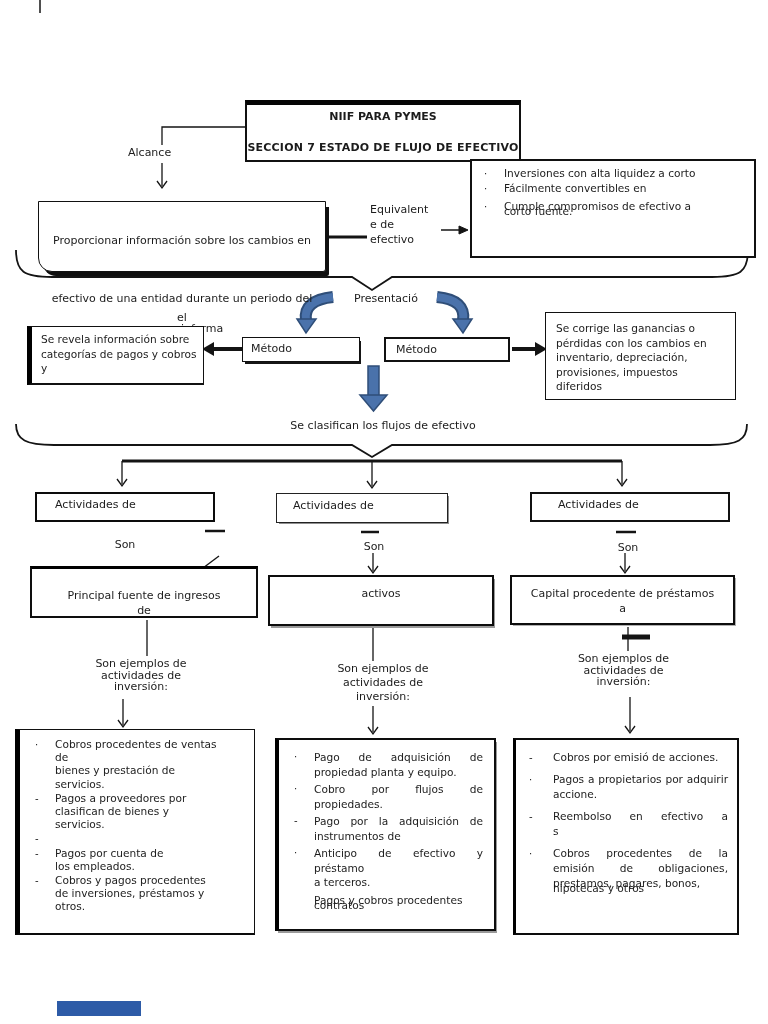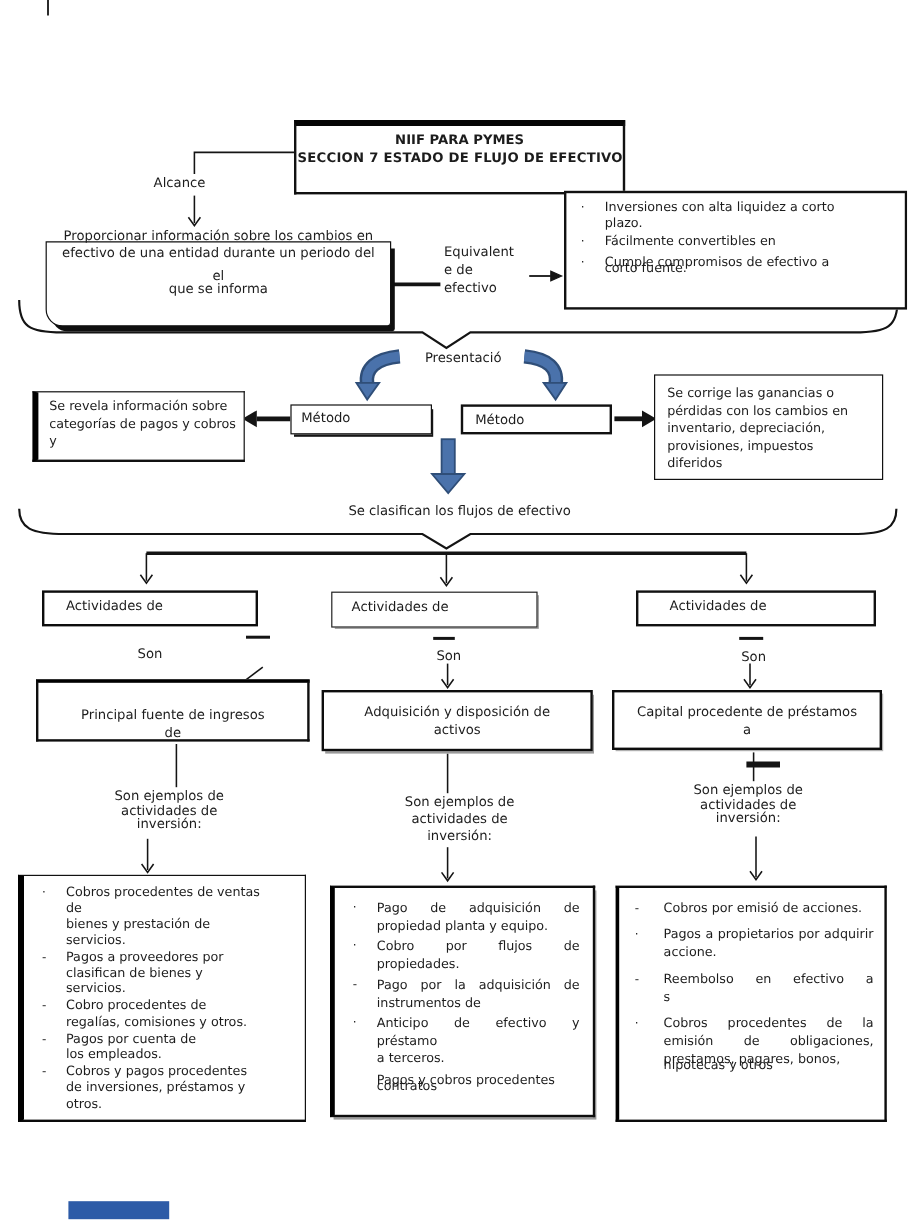--- a/index.html
+++ b/index.html
@@ -7,29 +7,29 @@
         font-family:"DejaVu Sans","Liberation Sans",sans-serif;color:#1c1c1c;}
   .abs{position:absolute;box-sizing:border-box;background:#fff;}
   .nobg{background:transparent;}
   svg.layer{position:absolute;left:0;top:0;z-index:1;}
   .box{z-index:2;}
   .tline{white-space:nowrap;}
 
   
   #title-box{left:245px;top:100px;width:276px;height:62px;border:2px solid #111;
              border-top:5px solid #050505;text-align:center;font-size:11px;font-weight:600;}
-  #title-box .t1{margin-top:5px;} #title-box .t2{margin-top:2px;letter-spacing:.2px;text-align:right;}
+  #title-box .t1{margin-top:5px;} #title-box .t2{margin-top:18px;letter-spacing:.2px;}
 
   
   #alcance{left:128px;top:146px;width:70px;text-align:left;font-size:11px;}
   #scope-box{left:38px;top:201px;width:288px;height:71px;border:1.5px solid #111;
              box-shadow:4px 5px 0 -1px #0f0f0f;border-radius:0 0 3px 14px;
              font-size:11px;text-align:center;}
   #scope-box .scope-text{margin-top:-12px;line-height:14px;}
-  #scope-box .tline{white-space:nowrap;}
+  #scope-box .tline{white-space:nowrap;margin-top:44px;}
   #scope-box .tline:nth-child(3){margin-top:5px;}
   #scope-box .tline:nth-child(4){margin-top:-3px;}
 
   
   #equiv-label{left:370px;top:202px;width:80px;font-size:11px;line-height:15px;}
   #ceq-box{left:470px;top:159px;width:286px;height:99px;border:2px solid #111;
            padding:6px 6px 0 10px;font-size:10.6px;line-height:13px;overflow:hidden;}
   #ceq-box .ex-item{margin-bottom:2px;}
   #ceq-box .ex-item:nth-child(3){margin-top:5px;}
   #ceq-box .ex-overlap{margin-top:-8px;}
@@ -181,21 +181,20 @@
       <div class="tline">e de</div>
       <div class="tline">efectivo</div>
     </div>
 
   <div class="abs box" id="ceq-box">
       <div class="ex-item">
         <span class="marker">·</span>
         <div class="ex-body">
           <div class="ex-lines">
             <div>Inversiones con alta liquidez a corto</div>
-            <div>plazo.</div>
           </div>
         </div>
       </div>
       <div class="ex-item">
         <span class="marker">·</span>
         <div class="ex-body">
           <div class="ex-lines">
             <div>Fácilmente convertibles en</div>
           </div>
         </div>
@@ -247,21 +246,20 @@
 
   <div class="abs nobg son" id="son1">Son</div>
   <div class="abs nobg son" id="son2">Son</div>
   <div class="abs nobg son" id="son3">Son</div>
 
   <div class="abs box def-box" id="def1">
       <div class="tline">Principal fuente de ingresos</div>
       <div class="tline">de</div>
     </div>
   <div class="abs box def-box" id="def2">
-      <div class="tline">Adquisición y disposición de</div>
       <div class="tline">activos</div>
     </div>
   <div class="abs box def-box" id="def3">
       <div class="tline">Capital procedente de préstamos</div>
       <div class="tline">a</div>
     </div>
 
   <div class="abs nobg ex-label" id="exl1">
       <div class="tline">Son ejemplos de</div>
       <div class="tline">actividades de</div>
@@ -295,26 +293,20 @@
         <div class="ex-body">
           <div class="ex-lines">
             <div>Pagos a proveedores por</div>
             <div>clasifican de bienes y</div>
             <div>servicios.</div>
           </div>
         </div>
       </div>
       <div class="ex-item">
         <span class="marker">-</span>
-        <div class="ex-body">
-          <div class="ex-lines">
-            <div>Cobro procedentes de</div>
-            <div>regalías, comisiones  y otros.</div>
-          </div>
-        </div>
       </div>
       <div class="ex-item">
         <span class="marker">-</span>
         <div class="ex-body">
           <div class="ex-lines">
             <div>Pagos por cuenta de</div>
             <div>los empleados.</div>
           </div>
         </div>
       </div>

